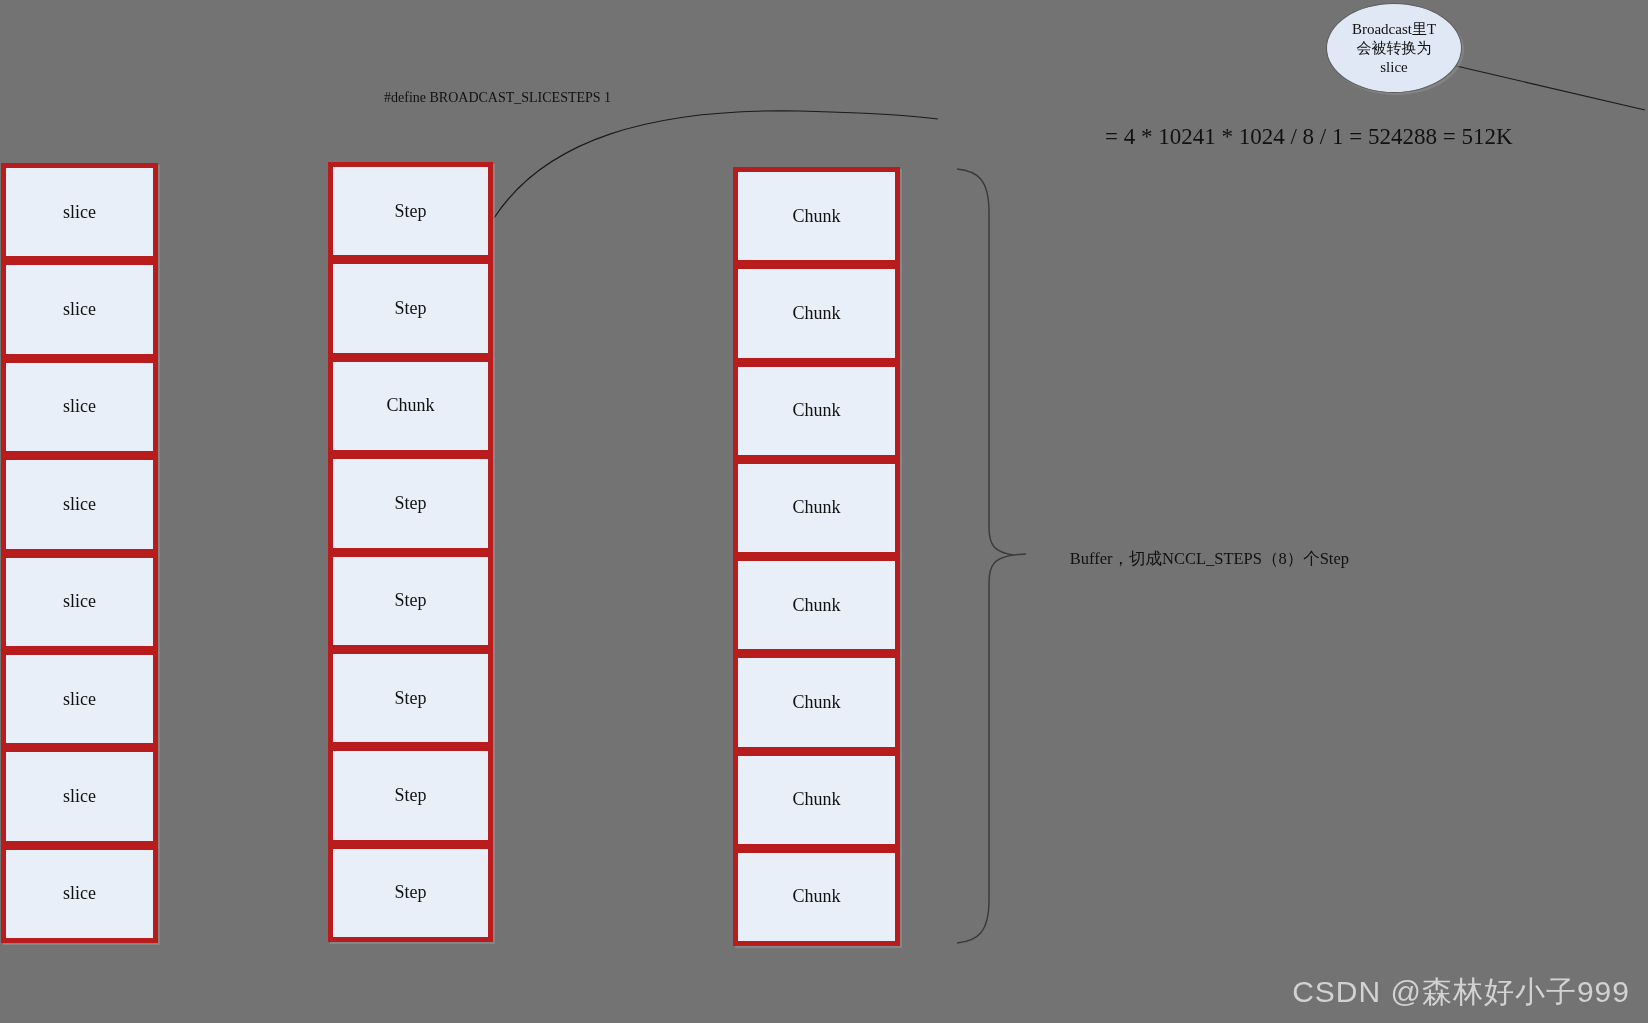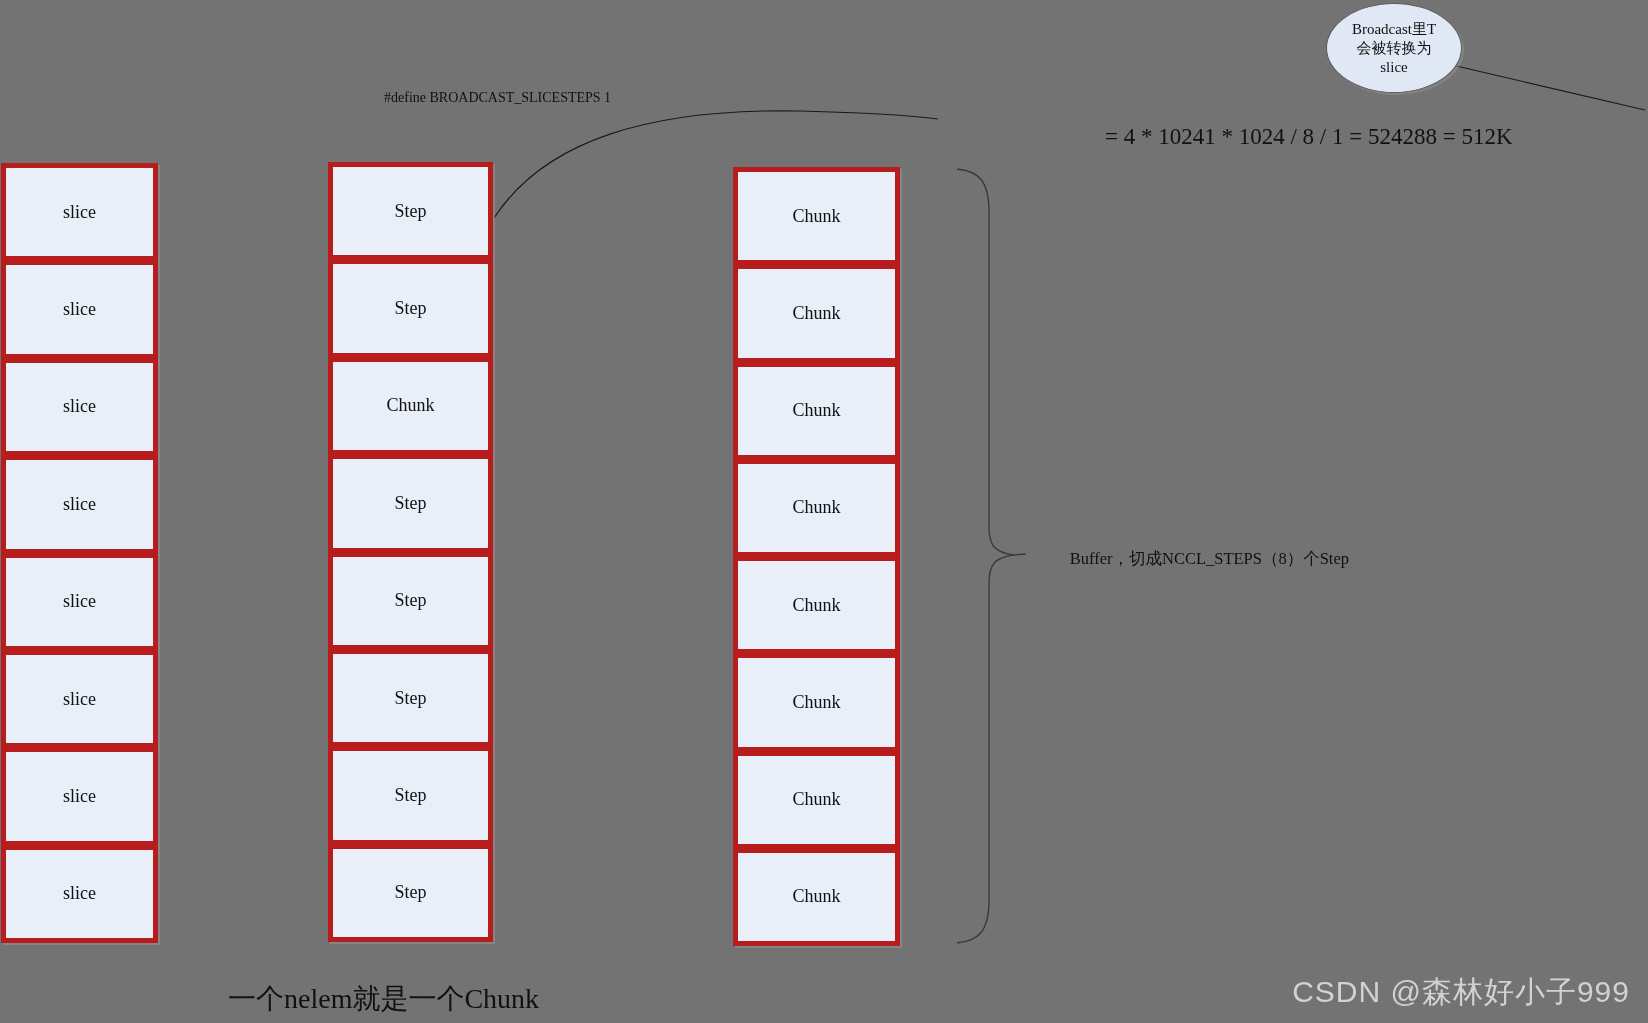--- a/index.html
+++ b/index.html
@@ -101,17 +101,16 @@
     <div class="box">Chunk</div>
     <div class="box">Chunk</div>
     <div class="box">Chunk</div>
     <div class="box">Chunk</div>
   </div>
 
   <div class="t brace-note">
     <div>Buffer，切成NCCL_STEPS（8）个Step</div>
   </div>
 
-  <div class="t bottom-note">一个nelem就是一个Chunk</div>
 
   <div class="t watermark">CSDN @森林好小子999</div>
 
 </div>
 
 </body></html>

